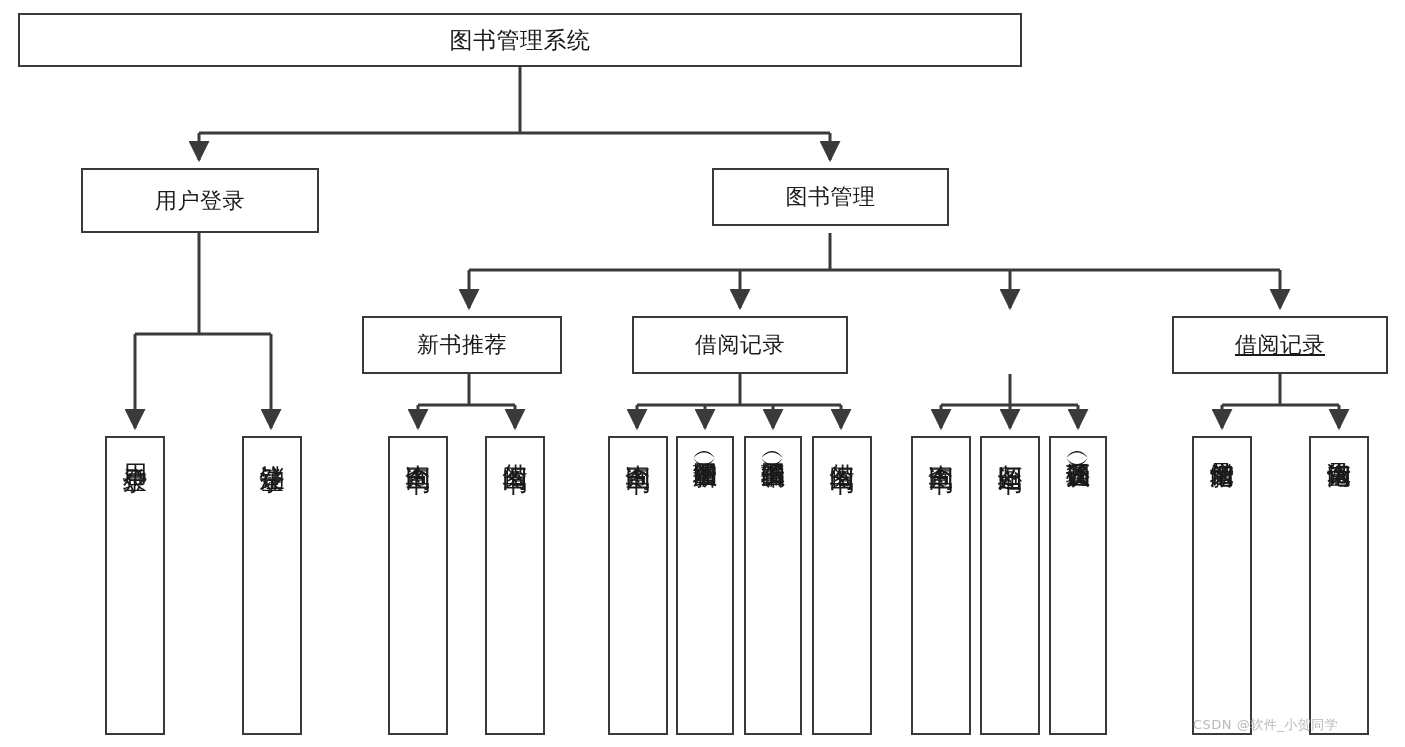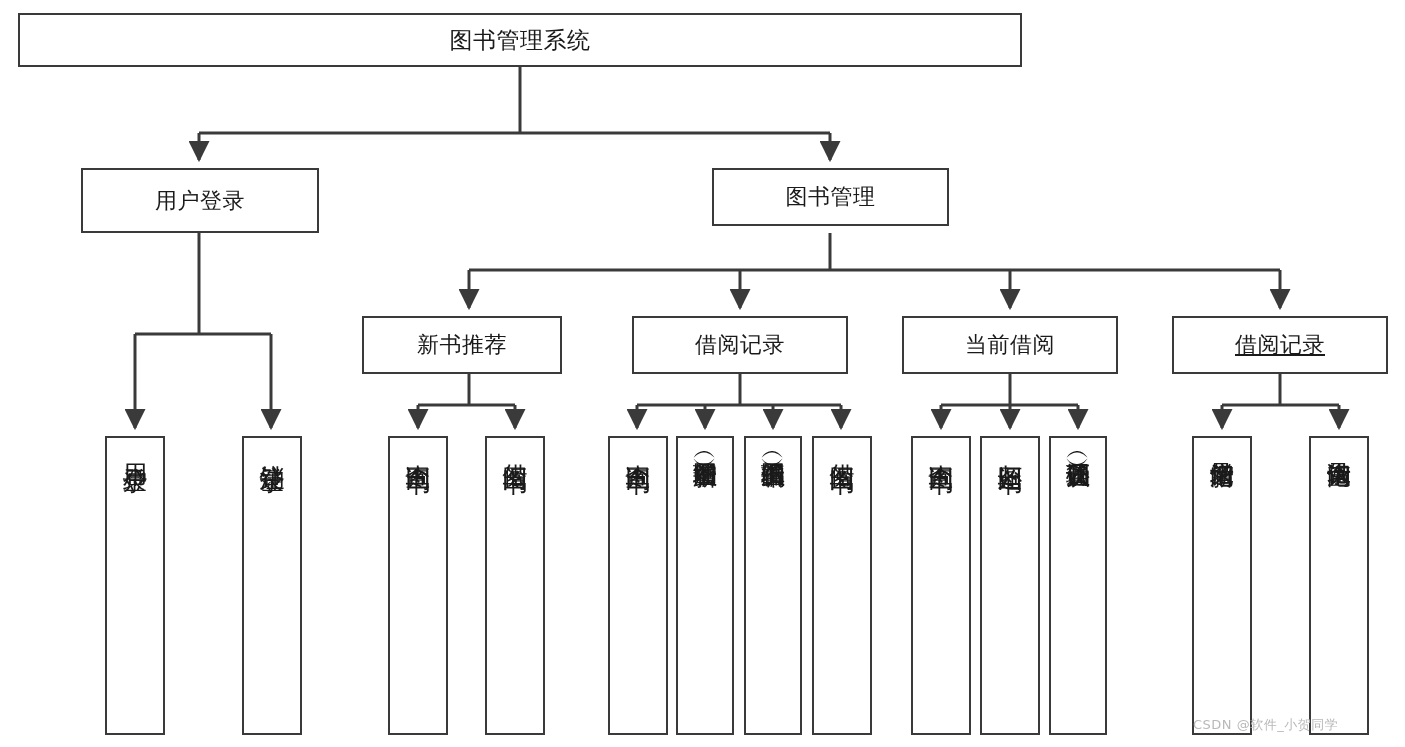--- a/index.html
+++ b/index.html
@@ -139,23 +139,20 @@
   <div class="node horiz" style="left:712px; top:168px; width:237px; height:58px;">
     <span class="label">图书管理</span>
   </div>
 
   <div class="node horiz" style="left:362px; top:316px; width:200px; height:58px;">
     <span class="label">新书推荐</span>
   </div>
   <div class="node horiz" style="left:632px; top:316px; width:216px; height:58px;">
     <span class="label">借阅记录</span>
   </div>
-  <div class="node horiz" style="left:902px; top:316px; width:216px; height:58px;">
-    <span class="label">当前借阅</span>
-  </div>
   <div class="node horiz" style="left:1172px; top:316px; width:216px; height:58px;text-decoration:underline;">
     <span class="label">借阅记录</span>
   </div>
 
   <div class="node vert" style="left:105px; top:436px; width:60px; height:299px;">
     <span class="label">用户登录</span>
   </div>
   <div class="node vert" style="left:242px; top:436px; width:60px; height:299px;">
     <span class="label">注销登录</span>
   </div>

